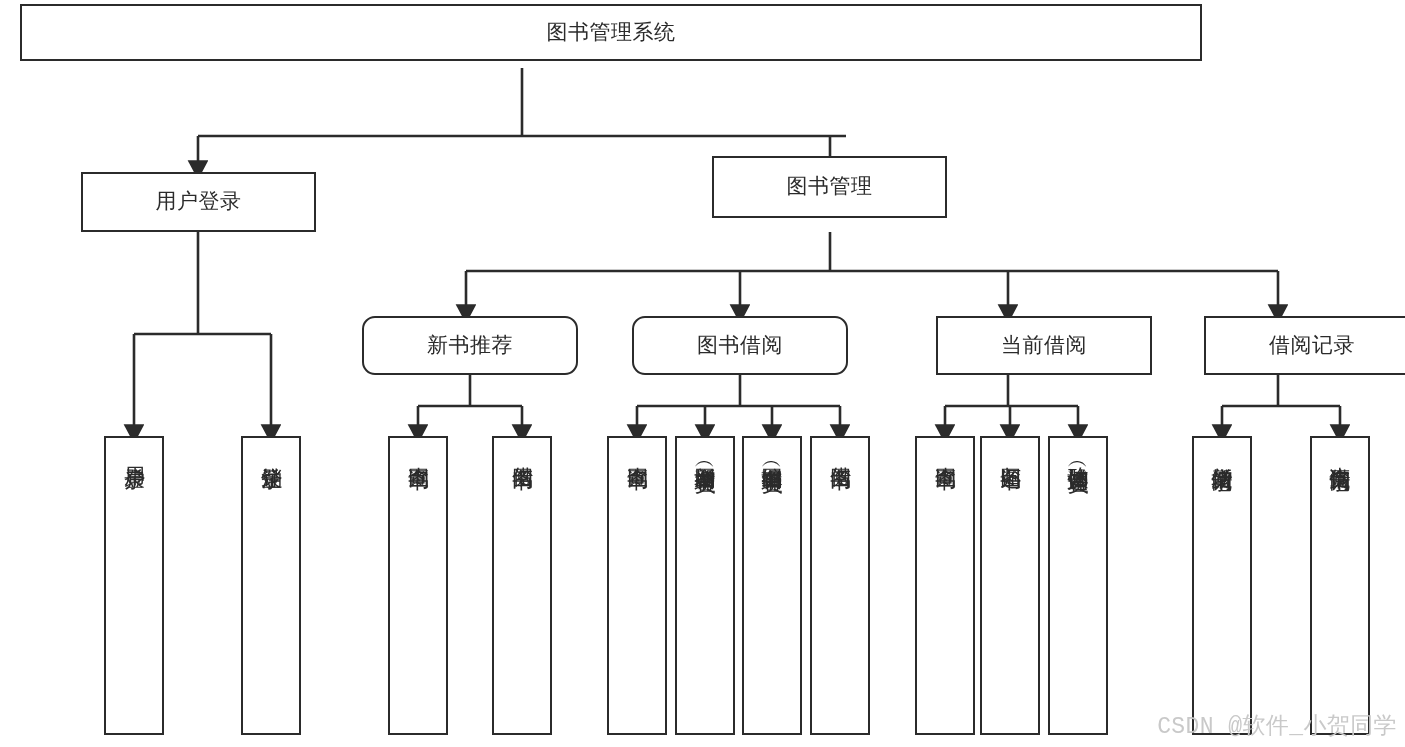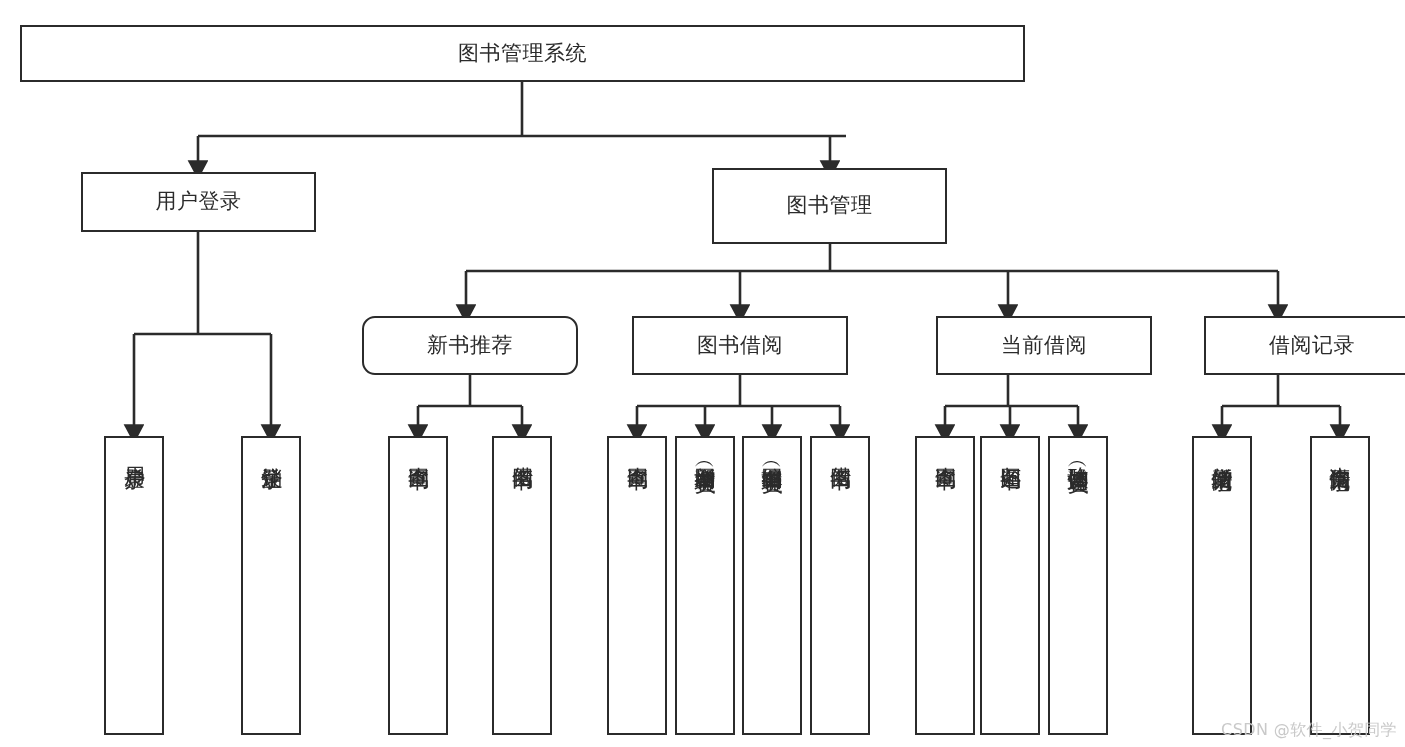--- a/index.html
+++ b/index.html
@@ -57,24 +57,25 @@
     letter-spacing: 1px;
   }
   .node.vertical.tall-text .node-label {
     line-height: 1.24;
   }
   #watermark {
     position: absolute;
     right: 8px;
     bottom: 6px;
     color: #c9c9c9;
-    font-size: 16px;
+    font-size: 23px;
     letter-spacing: 0.4px;
     z-index: 5;
     white-space: nowrap;
+    font-family: Liberation Mono, monospace;
   }
 </style>
 </head>
 <body>
 
 <div id="diagram-root">
 
   <svg id="connector-layer" viewBox="0 0 1405 747" width="1405" height="747" aria-hidden="true">
     <defs>
       <marker id="arrow" markerWidth="10" markerHeight="10" refX="2.2" refY="4" orient="auto" markerUnits="strokeWidth">
@@ -118,37 +119,37 @@
       <path d="M1010,406 L1010,430" marker-end="url(#arrow)"></path>
       <path d="M1078,406 L1078,430" marker-end="url(#arrow)"></path>
 
       <path d="M1278,375 L1278,406"></path>
       <path d="M1222,406 L1340,406"></path>
       <path d="M1222,406 L1222,430" marker-end="url(#arrow)"></path>
       <path d="M1340,406 L1340,430" marker-end="url(#arrow)"></path>
     </g>
   </svg>
 
-  <div class="node" style="left:20px; top:25px; width:1005px; height:57px;">
+  <div class="node" style="left:20px; top:4px; width:1182px; height:57px;">
     <span class="node-label">图书管理系统</span>
   </div>
 
   <div class="node" style="left:81px; top:172px; width:235px; height:60px;">
     <span class="node-label">用户登录</span>
   </div>
 
-  <div class="node" style="left:712px; top:168px; width:235px; height:76px;text-align:right;">
+  <div class="node" style="left:712px; top:156px; width:235px; height:62px;text-align:right;">
     <span class="node-label">图书管理</span>
   </div>
 
   <div class="node" style="left:362px; top:316px; width:216px; height:59px;border-radius:13px;">
     <span class="node-label">新书推荐</span>
   </div>
 
-  <div class="node" style="left:632px; top:316px; width:216px; height:59px;">
+  <div class="node" style="left:632px; top:316px; width:216px; height:59px;border-radius:13px;">
     <span class="node-label">图书借阅</span>
   </div>
 
   <div class="node" style="left:900px; top:316px; width:216px; height:59px;margin-left:36px;">
     <span class="node-label">当前借阅</span>
   </div>
 
   <div class="node" style="left:1170px; top:316px; width:216px; height:59px;margin-left:34px;">
     <span class="node-label">借阅记录</span>
   </div>

